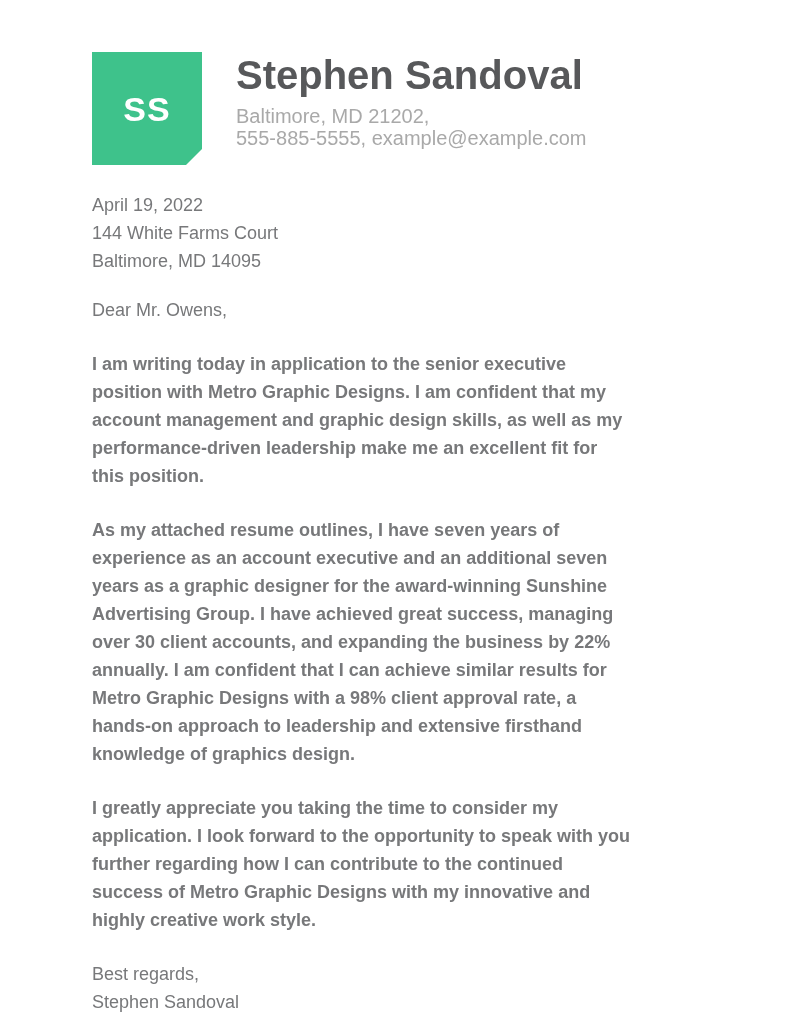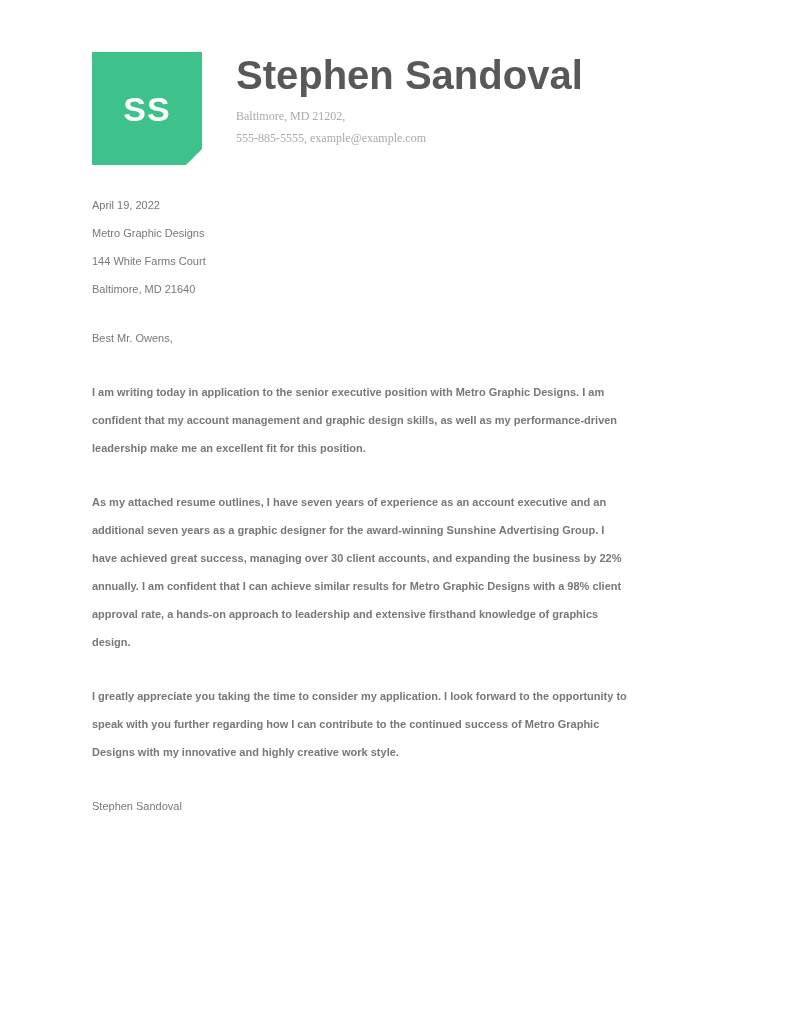--- a/index.html
+++ b/index.html
@@ -44,30 +44,29 @@
   }
   .name-heading {
     font-size: 40px;
     font-weight: bold;
     color: #57585a;
     letter-spacing: 0px;
     line-height: 1.05;
   }
   .contact-block {
     margin-top: 9px;
-    font-size: 12px;
+    font-size: 20px;
     line-height: 22px;
     color: #a9a9a9;
-    font-family: Liberation Serif, serif;
   }
   
   .letter {
     margin-top: 26px;
     color: #77787a;
-    font-size: 11px;
+    font-size: 18px;
     line-height: 28px;
     max-width: 622px;
   }
   .date-line { margin-bottom: 0; }
   .recipient-block { margin-bottom: 21px; }
   .salutation { margin-bottom: 26px; }
   .letter p.body-paragraph { margin-bottom: 26px; font-weight: bold; }
   .closing-block { margin-top: 19px; }
 </style>
 </head>
@@ -86,31 +85,31 @@
         <div>555-885-5555, example@example.com</div>
       </div>
     </div>
   </div>
 
   <div class="letter">
 
     <div class="date-line">April 19, 2022</div>
 
     <div class="recipient-block">
-      <div>Metro Graphic Designs</div>
       <div>144 White Farms Court</div>
-      <div>Baltimore, MD 21640</div>
+      <div>Baltimore, MD 14095</div>
     </div>
 
-    <div class="salutation">Best Mr. Owens,</div>
+    <div class="salutation">Dear Mr. Owens,</div>
 
     <p class="body-paragraph">I am writing today in application to the senior executive position with Metro Graphic Designs. I am confident that my account management and graphic design skills, as well as my performance-driven leadership make me an excellent fit for this position.</p>
 
     <p class="body-paragraph">As my attached resume outlines, I have seven years of experience as an account executive and an additional seven years as a graphic designer for the award-winning Sunshine Advertising Group. I have achieved great success, managing over 30 client accounts, and expanding the business by 22% annually. I am confident that I can achieve similar results for Metro Graphic Designs with a 98% client approval rate, a hands-on approach to leadership and extensive firsthand knowledge of graphics design.</p>
 
     <p class="body-paragraph">I greatly appreciate you taking the time to consider my application. I look forward to the opportunity to speak with you further regarding how I can contribute to the continued success of Metro Graphic Designs with my innovative and highly creative work style.</p>
 
     <div class="closing-block">
+      <div>Best regards,</div>
       <div>Stephen Sandoval</div>
     </div>
 
   </div>
 </div>
 
 </body></html>

